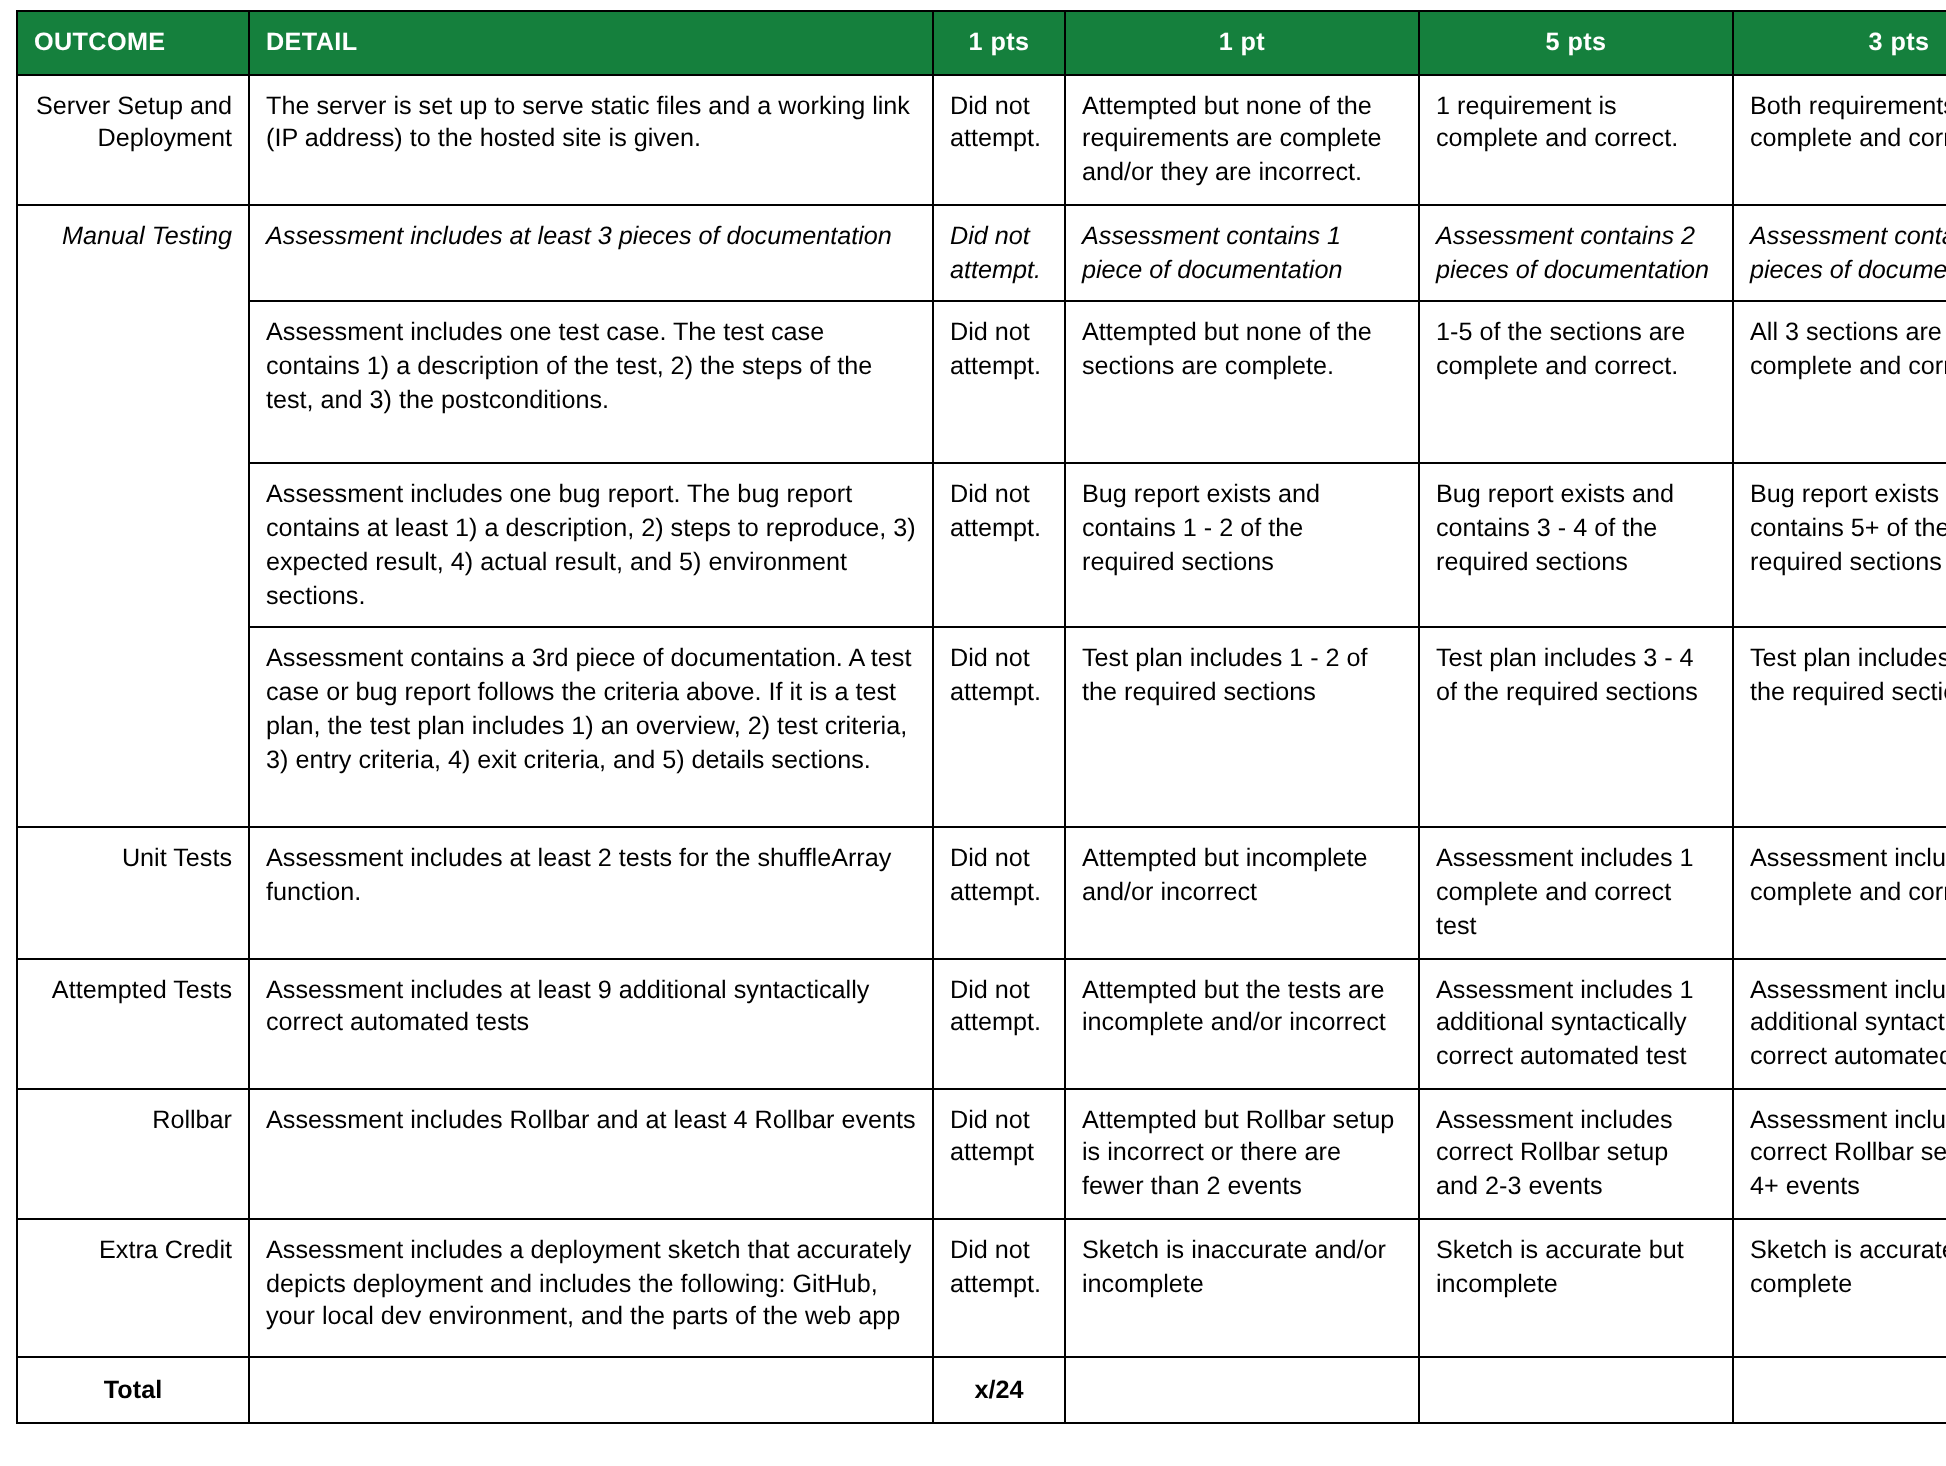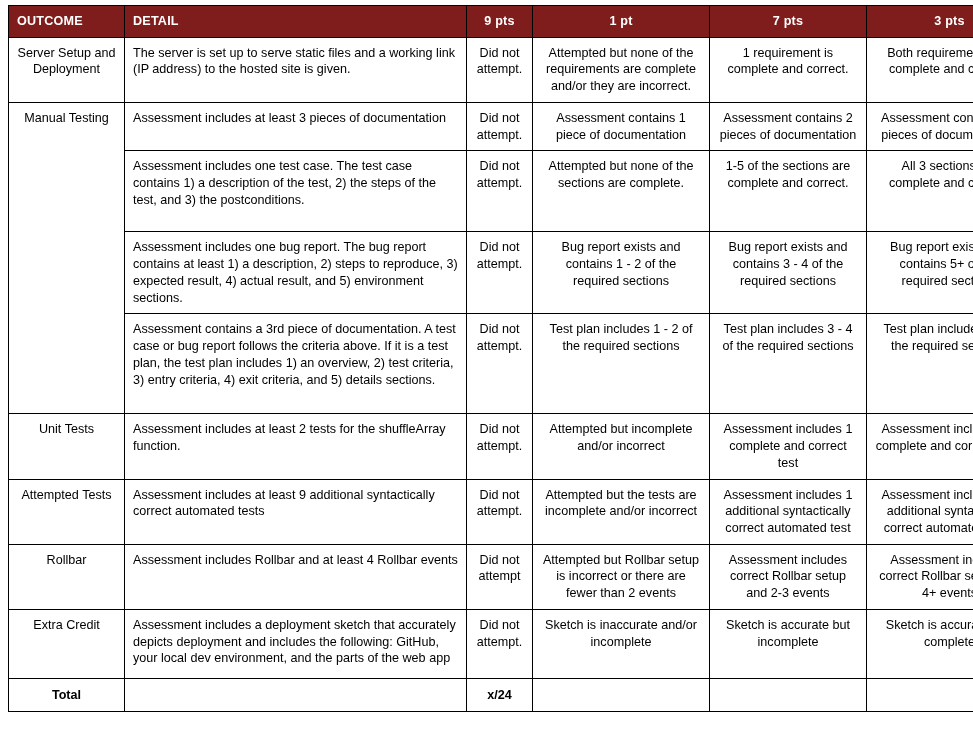--- a/index.html
+++ b/index.html
@@ -30,64 +30,64 @@
     font-size: 12.6px;
   }
   table.rubric td, table.rubric th {
     border: 1px solid #000000;
     vertical-align: top;
     padding: 7px 8px 7px 8px;
     line-height: 1.33;
     box-sizing: border-box;
   }
   thead th {
-    background: #7f1d1d;
+    background: #15803d;
     color: #ffffff;
     font-weight: bold;
     font-size: 12.6px;
     letter-spacing: 0.2px;
     padding-top: 8px;
     padding-bottom: 8px;
     border: 1px solid #000000;
     height: 28px;
     vertical-align: middle;
   }
   th.h-left {
     text-align: left;
   }
   th.h-center {
     text-align: center;
   }
   td.outcome {
-    text-align: center;
+    text-align: right;
   }
   td.detail {
     text-align: left;
   }
   td.pts {
-    text-align: center;
+    text-align: left;
   }
   td.total-label {
     font-weight: bold;
     text-align: center;
   }
   td.total-score {
     font-weight: bold;
     text-align: center;
   }
   
   col.c-outcome { width: 116px; }
   col.c-detail  { width: 342px; }
   col.c-p0      { width: 66px; }
   col.c-p1      { width: 177px; }
   col.c-p2      { width: 157px; }
   col.c-p3      { width: 166px; }
 
   tr.r-server td   { height: 62px; }
-  tr.r-mt1 td      { height: 47px; }
+  tr.r-mt1 td      { height: 47px; font-style: italic; }
   tr.r-mt2 td      { height: 81px; }
   tr.r-mt3 td      { height: 81px; }
   tr.r-mt4 td      { height: 100px; }
   tr.r-unit td     { height: 63px; }
   tr.r-auto td     { height: 64px; }
   tr.r-rollbar td  { height: 64px; }
   tr.r-extra td    { height: 69px; }
   tr.r-total td    { height: 33px; vertical-align: middle; }
 </style>
 </head>
@@ -102,23 +102,23 @@
       <col class="c-p0">
       <col class="c-p1">
       <col class="c-p2">
       <col class="c-p3">
     </colgroup>
 
     <thead>
       <tr>
         <th class="h-left">OUTCOME</th>
         <th class="h-left">DETAIL</th>
-        <th class="h-center">9 pts</th>
+        <th class="h-center">1 pts</th>
         <th class="h-center">1 pt</th>
-        <th class="h-center">7 pts</th>
+        <th class="h-center">5 pts</th>
         <th class="h-center">3 pts</th>
       </tr>
     </thead>
 
     <tbody>
 
       <tr class="r-server">
         <td class="outcome">Server Setup and Deployment</td>
         <td class="detail">The server is set up to serve static files and a working link (IP address) to the hosted site is given.</td>
         <td class="pts">Did not attempt.</td>

